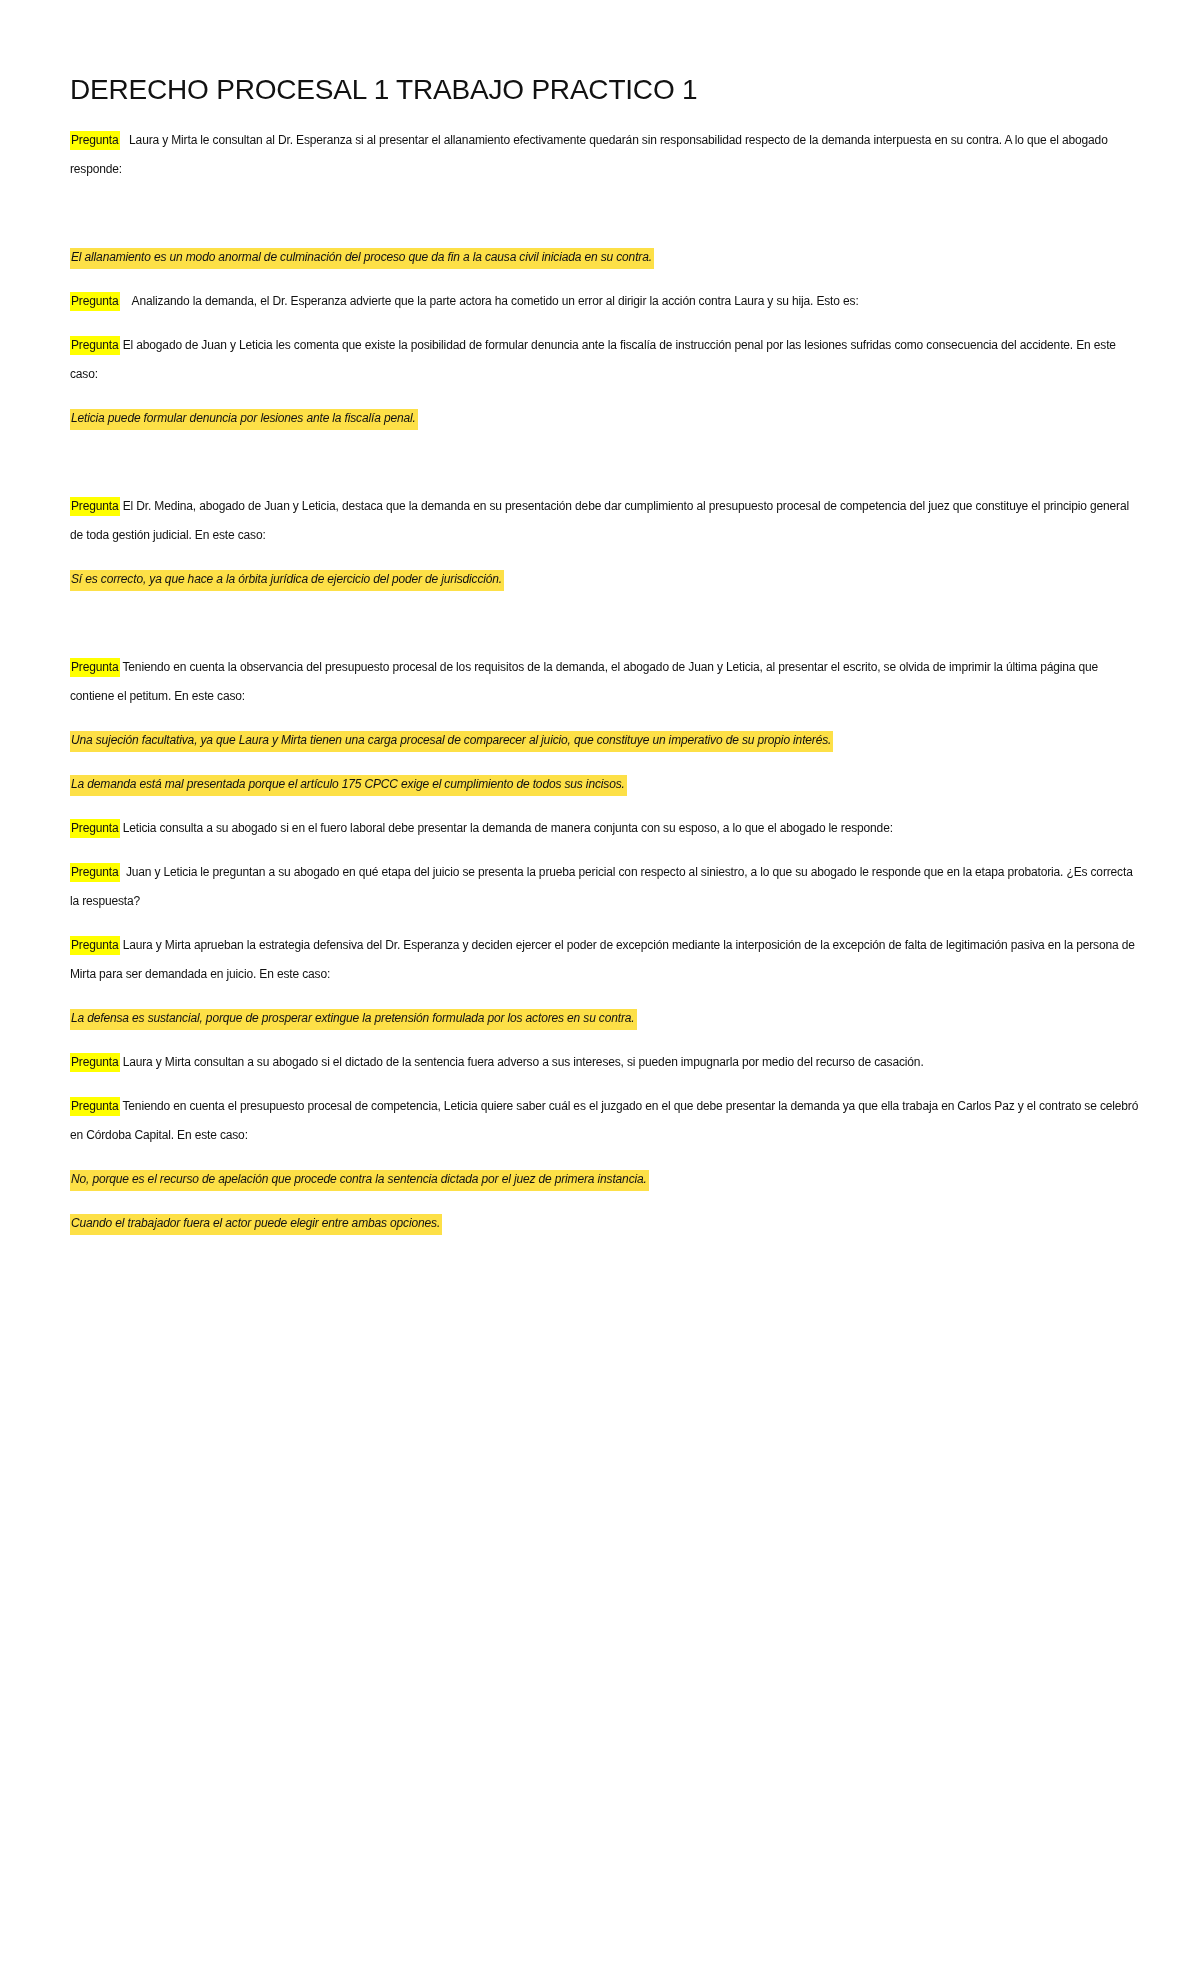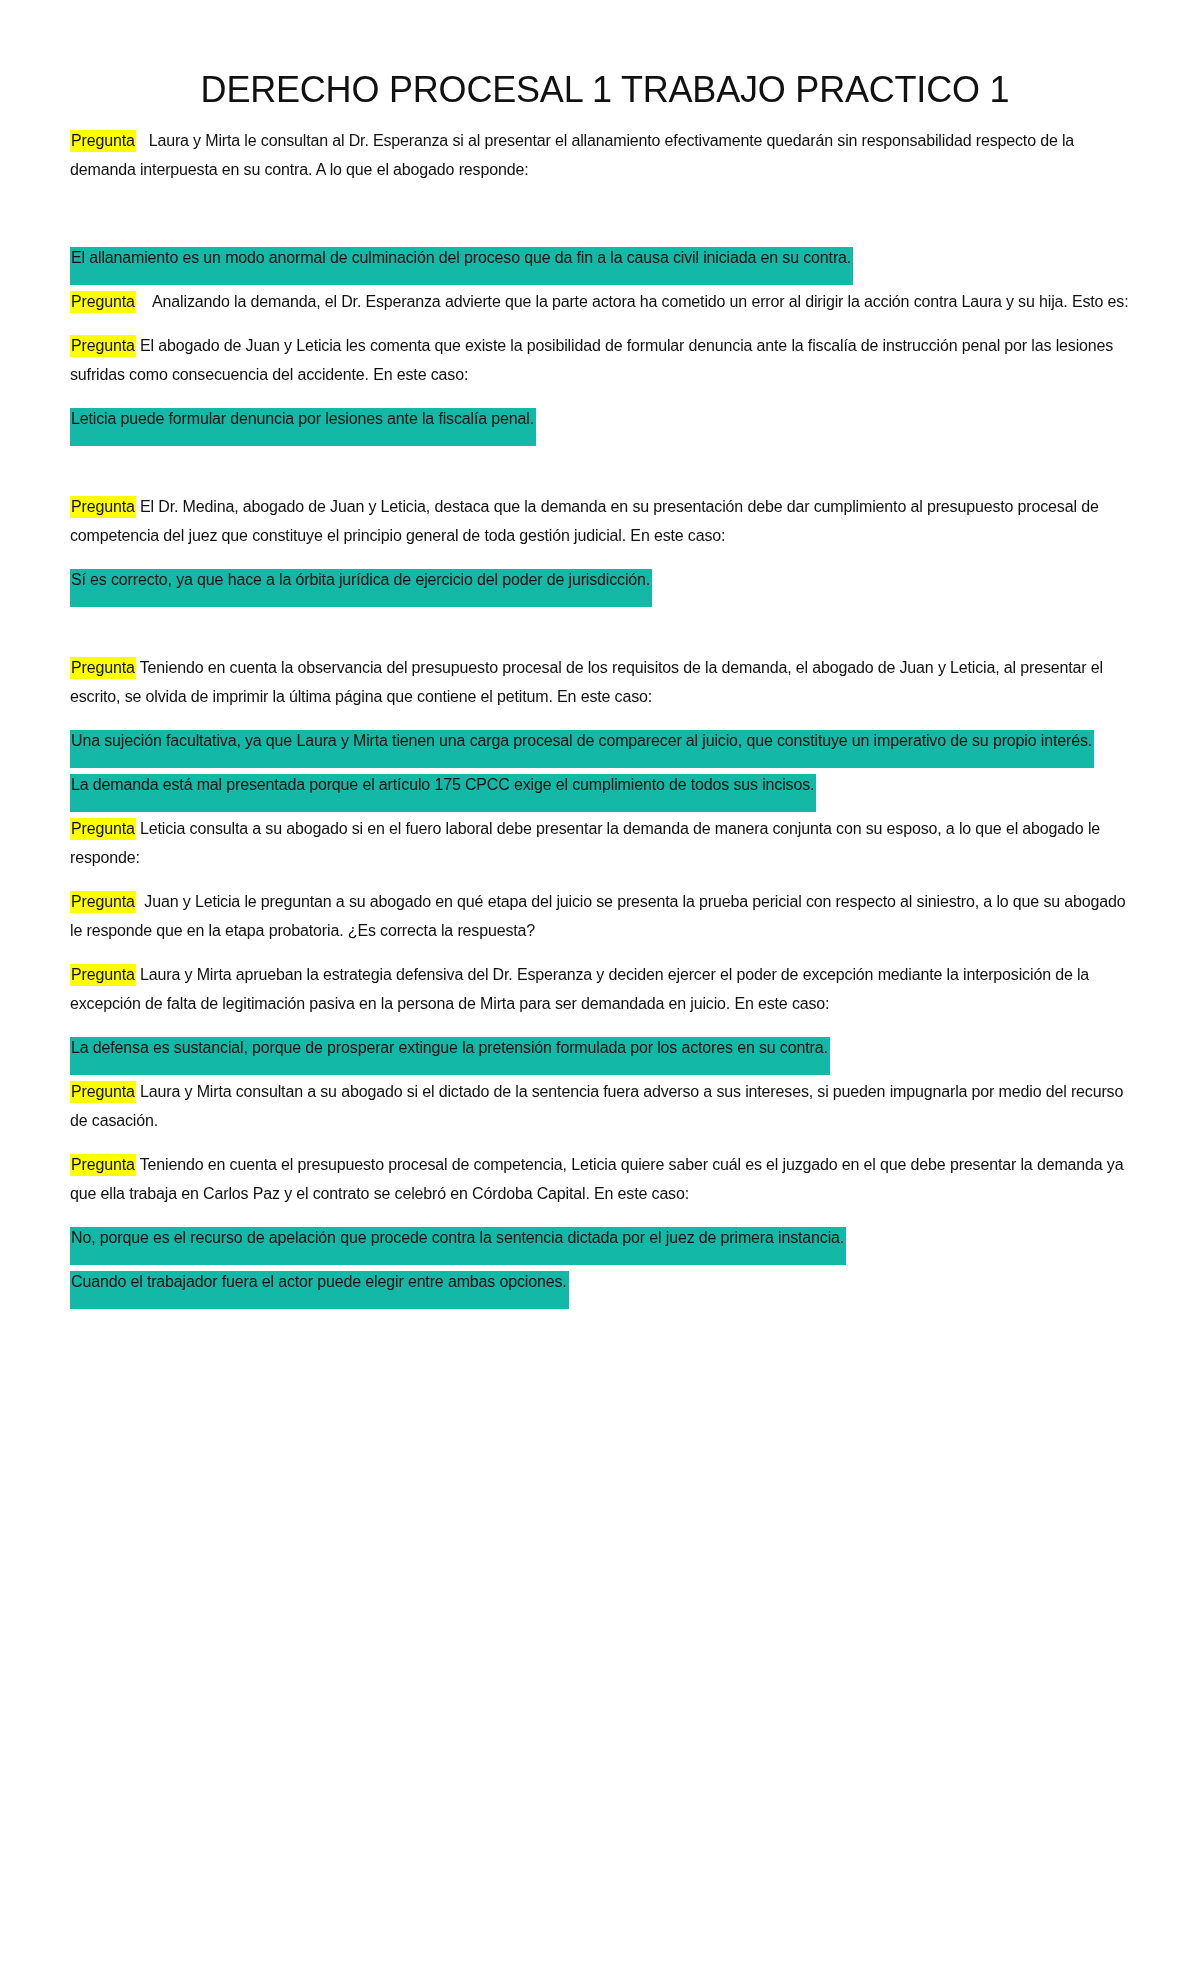--- a/index.html
+++ b/index.html
@@ -15,46 +15,46 @@
       font-family: "Liberation Sans", "DejaVu Sans", sans-serif;
       color: #111111;
     }
     .page {
       position: absolute;
       left: 70px;
       top: 72px;
       width: 1070px;
     }
     .doc-title {
-      font-size: 36px;
+      font-size: 28px;
       line-height: 36px;
       margin: 0 0 18px 0;
       font-weight: normal;
       letter-spacing: -0.2px;
-      text-align: center;
     }
     .para {
-      font-size: 16px;
+      font-size: 12px;
       line-height: 29px;
       margin: 0 0 15px 0;
       letter-spacing: -0.15px;
     }
     .para.gap-after {
       margin-bottom: 59px;
     }
     .q-label {
       background: #ffff00;
       padding: 2px 1px 3px 1px;
     }
     .answer {
       display: inline;
-      background: #14b8a6;
-      padding: 2px 2px 19px 1px;
+      background: #fde047;
+      padding: 2px 2px 5px 1px;
       -webkit-box-decoration-break: clone;
       box-decoration-break: clone;
+      font-style: italic;
     }
     .q-sep { white-space: pre; }
   </style>
 </head>
 <body>
 
 <div class="page">
   <h1 class="doc-title">DERECHO PROCESAL 1 TRABAJO PRACTICO 1</h1>
 
   <p class="para gap-after"><span class="q-label">Pregunta</span><span class="q-sep">   </span><span>Laura y Mirta le consultan al Dr. Esperanza si al presentar el allanamiento efectivamente quedarán sin responsabilidad respecto de la demanda interpuesta en su contra. A lo que el abogado responde:</span></p>

